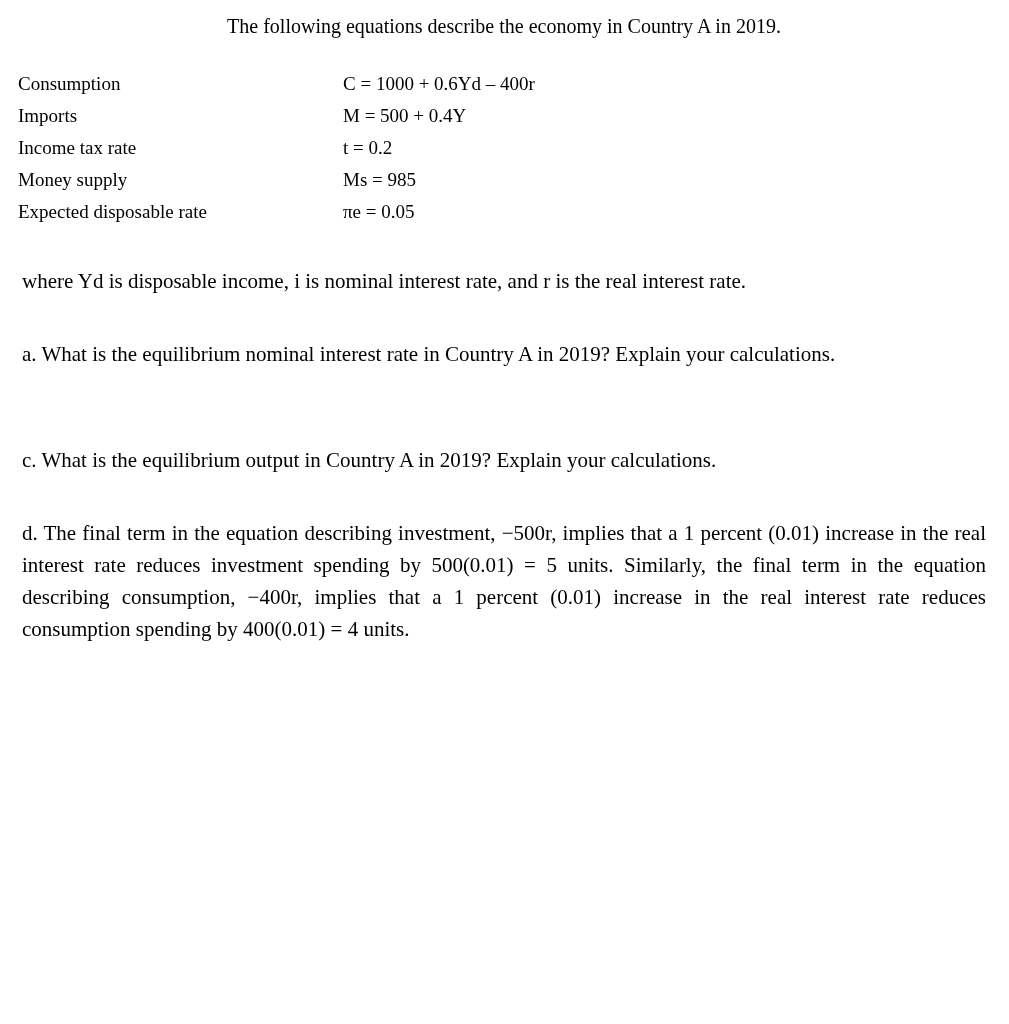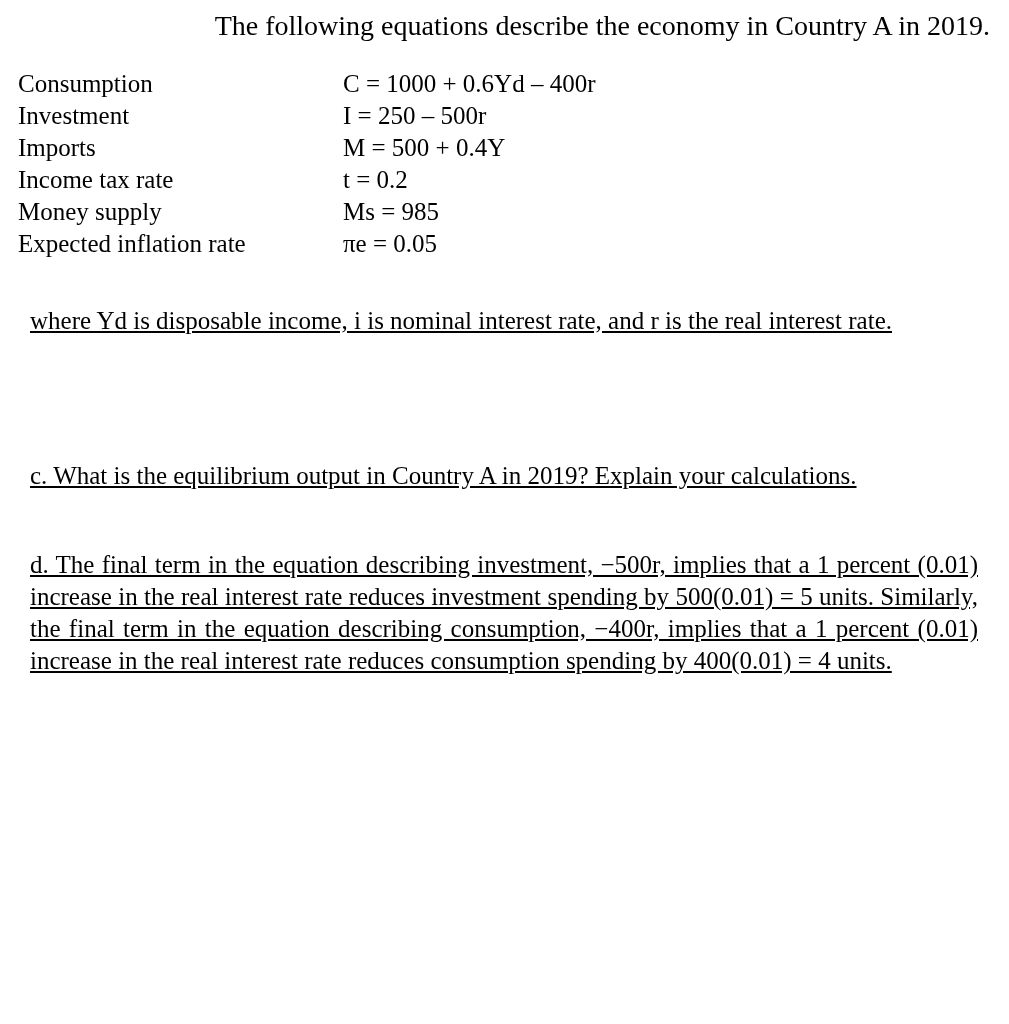--- a/index.html
+++ b/index.html
@@ -19,53 +19,52 @@
 
   #page {
     position: absolute;
     left: 18px;
     top: 10px;
     width: 972px;
     height: 1004px;
   }
 
   .intro-line {
-    font-size: 28px;
+    font-size: 20px;
     line-height: 32px;
-    text-align: right;
+    text-align: center;
     white-space: nowrap;
   }
 
   .eq-gap {
     height: 26px;
   }
 
   .eq-table {
     border-collapse: collapse;
     table-layout: fixed;
     width: 860px;
   }
   .eq-table td {
     padding: 0;
     margin: 0;
-    font-size: 25px;
+    font-size: 19px;
     line-height: 32px;
     vertical-align: baseline;
     white-space: nowrap;
   }
   .eq-table col.c-label { width: 325px; }
   .eq-table col.c-eq    { width: 535px; }
 
   .para {
-    font-size: 25px;
+    font-size: 21px;
     line-height: 32px;
     text-align: justify;
     text-justify: inter-word;
-    margin: 12px;
-    text-decoration: underline;
+    margin: 4px;
   }
   .para.nojust {
     text-align: left;
   }
 
   .spacer-lg { height: 33px; }
   .spacer-md { height: 33px; }
 
   .block-d { margin: 0; }
 </style>
@@ -82,48 +81,45 @@
     <colgroup>
       <col class="c-label">
       <col class="c-eq">
     </colgroup>
     <tbody>
       <tr>
         <td>Consumption</td>
         <td>C = 1000 + 0.6Yd – 400r</td>
       </tr>
       <tr>
-        <td>Investment</td>
-        <td>I = 250 – 500r</td>
-      </tr>
-      <tr>
         <td>Imports</td>
         <td>M = 500 + 0.4Y</td>
       </tr>
       <tr>
         <td>Income tax rate</td>
         <td>t = 0.2</td>
       </tr>
       <tr>
         <td>Money supply</td>
         <td>Ms = 985</td>
       </tr>
       <tr>
-        <td>Expected inflation rate</td>
+        <td>Expected disposable rate</td>
         <td>πe = 0.05</td>
       </tr>
     </tbody>
   </table>
 
   <div class="spacer-lg"></div>
 
   <p class="para nojust">where Yd is disposable income, i is nominal interest rate, and r is the real interest rate.</p>
 
   <div class="spacer-md"></div>
 
+  <p class="para">a. What is the equilibrium nominal interest rate in Country A in 2019? Explain your calculations.</p>
 
   <div class="spacer-md"></div>
 
 
   <div class="spacer-md"></div>
 
   <p class="para nojust">c. What is the equilibrium output in Country A in 2019? Explain your calculations.</p>
 
   <div class="spacer-md"></div>
 

